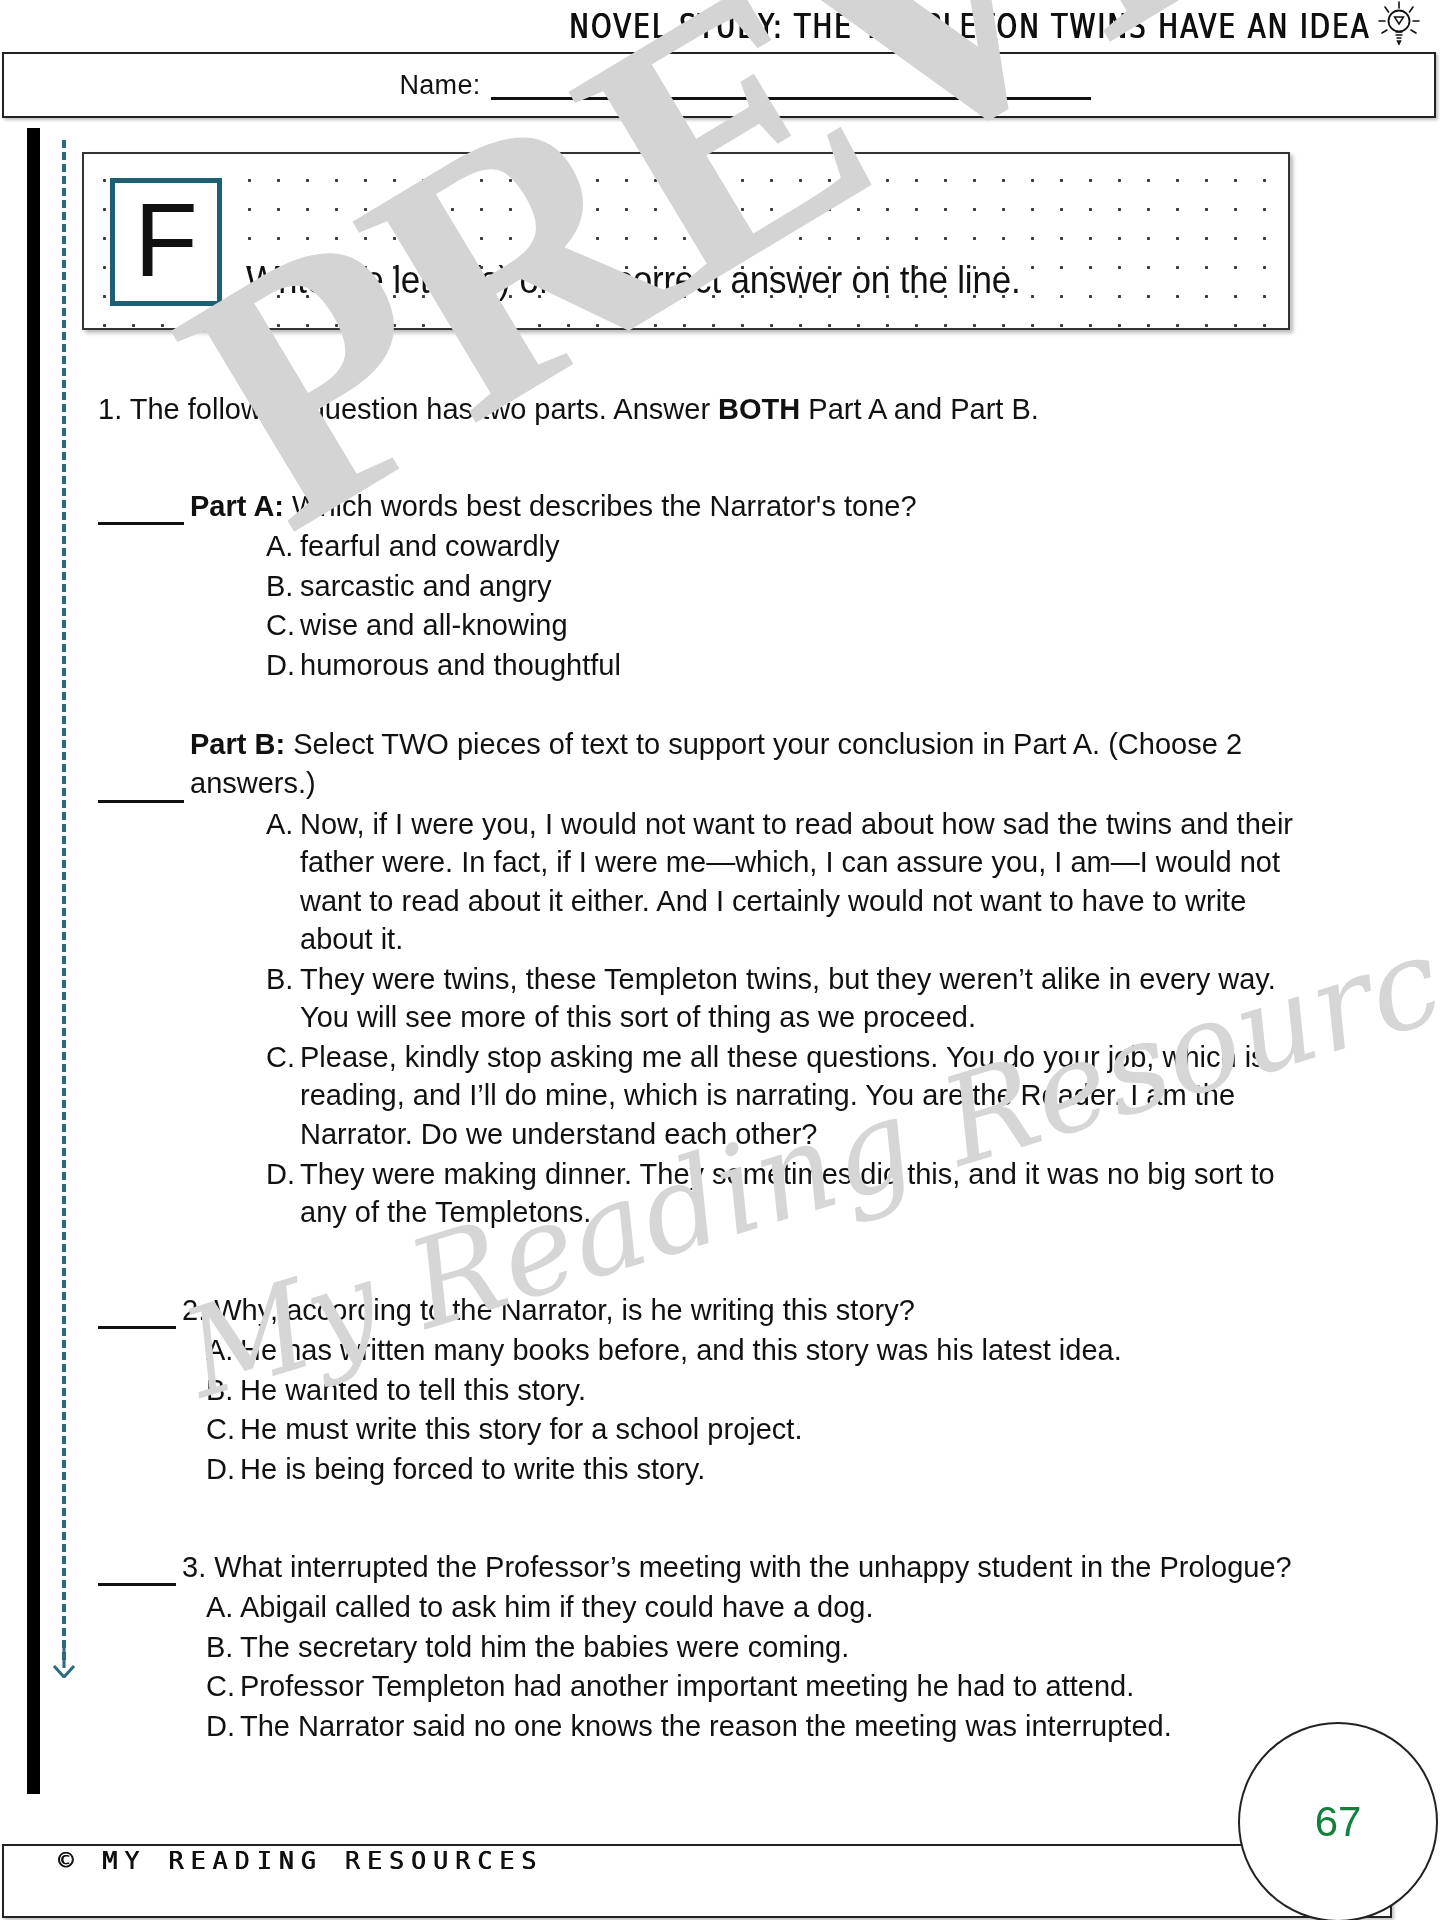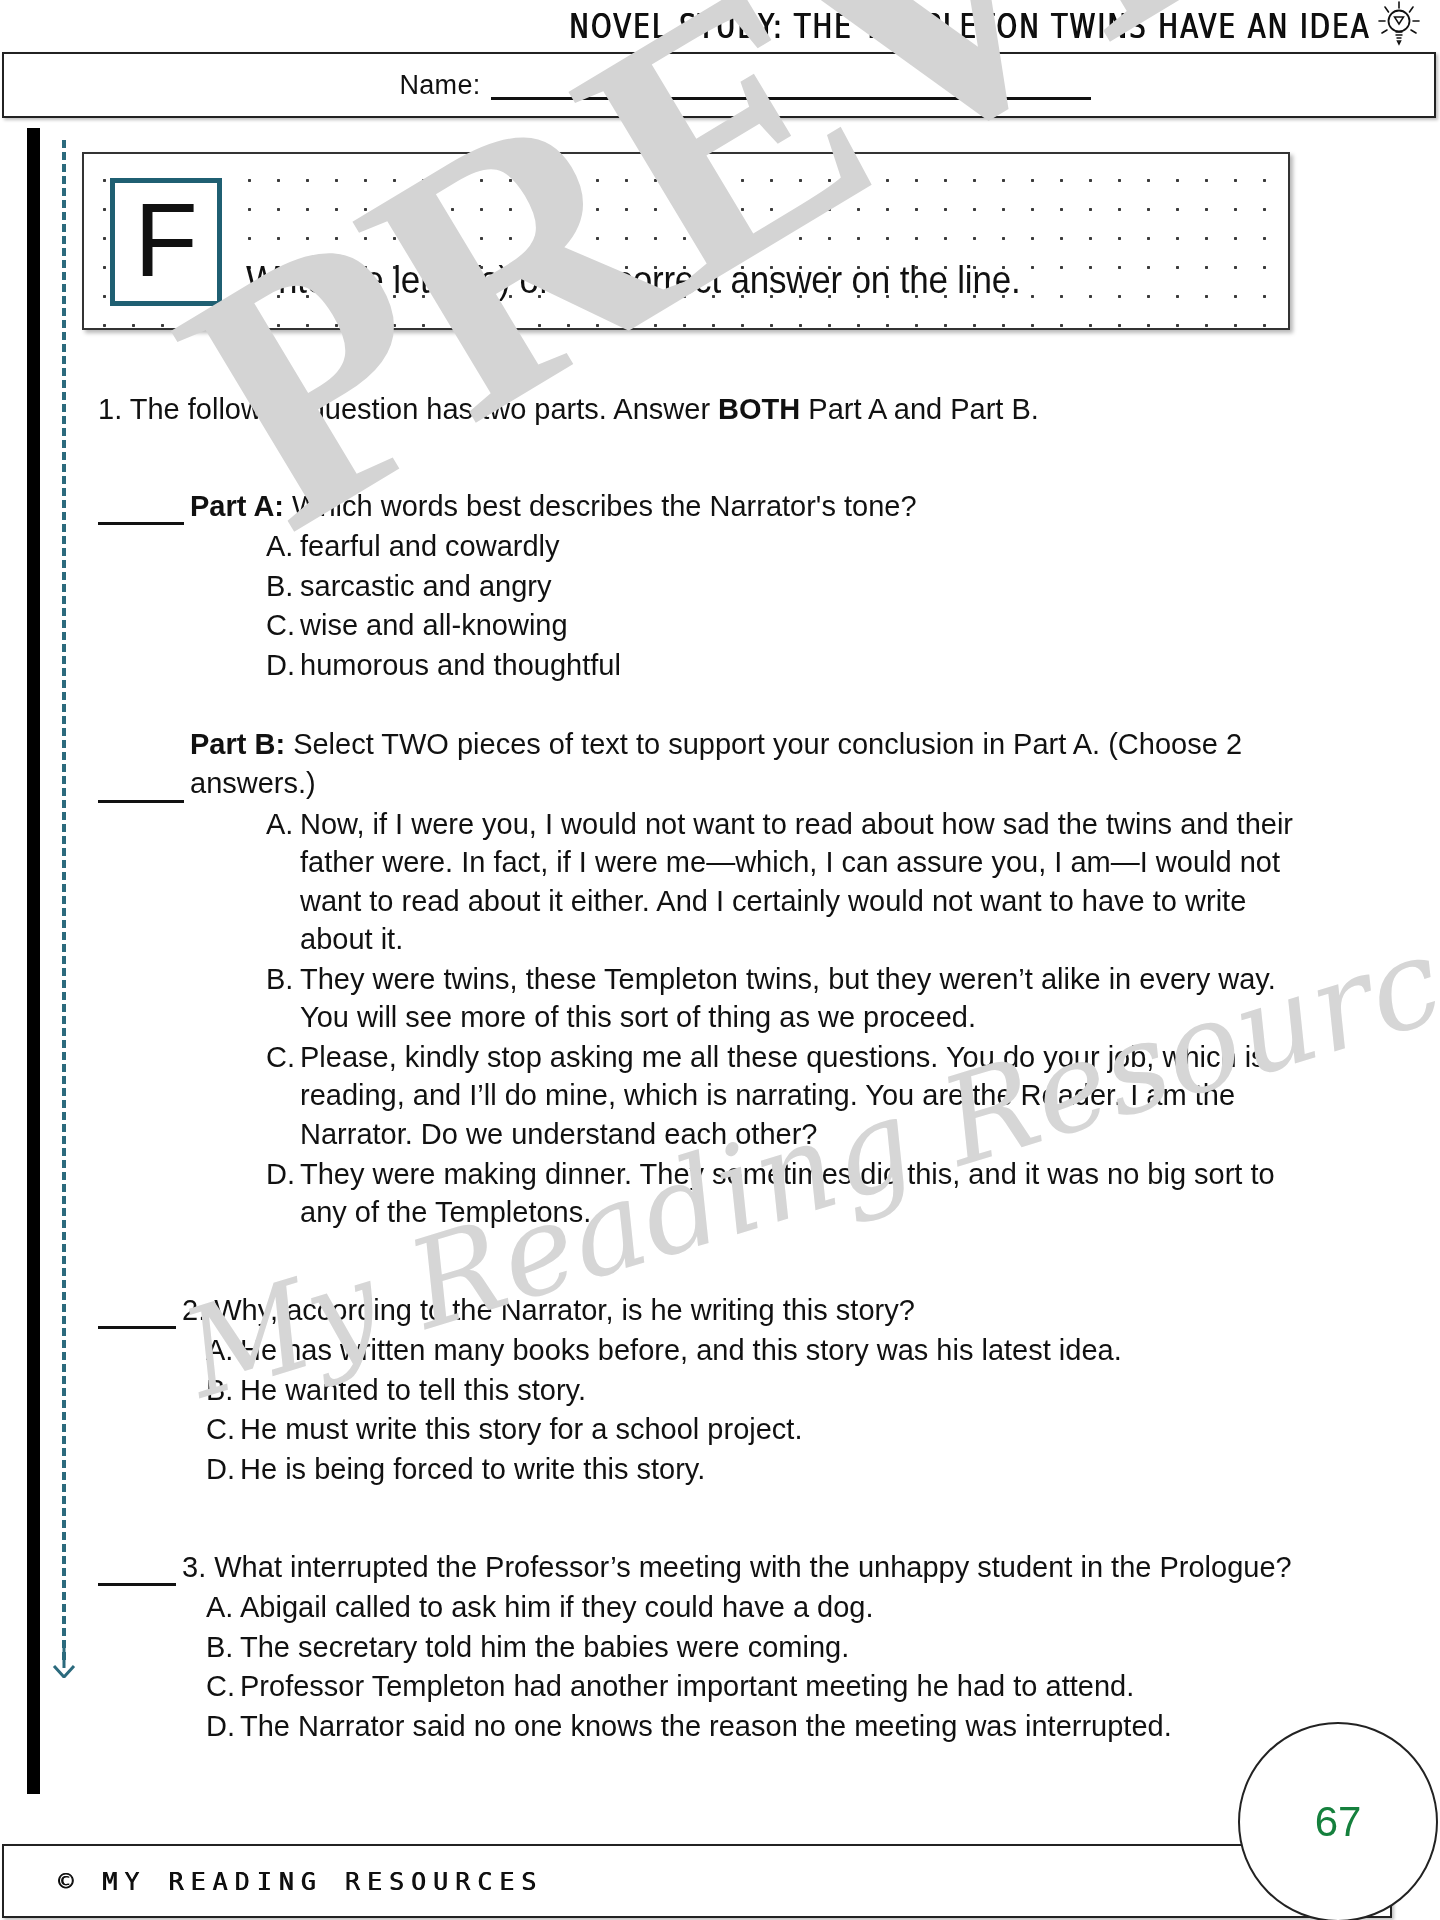--- a/index.html
+++ b/index.html
@@ -154,21 +154,21 @@
     pointer-events:none;white-space:nowrap;
     z-index:5;
     letter-spacing:1px;
   }
 
   
   .footer-box{
     position:absolute;left:2px;top:1844px;width:1390px;height:74px;
     border:2px solid #222;box-sizing:border-box;background:#fff;
     box-shadow:2px 2px 3px rgba(0,0,0,0.25);
-    display:flex;align-items:center;
+    display:flex;align-items:flex-start;
   }
   .footer-text{
     margin-left:54px;
     font-family:"DejaVu Sans Mono", monospace;
     font-size:25px;letter-spacing:7px;color:#111;
     text-shadow:0.7px 0 0 #000;
   }
   .page-circle{
     position:absolute;left:1238px;top:1722px;width:196px;height:196px;
     border:2px solid #222;border-radius:50%;background:#fff;

